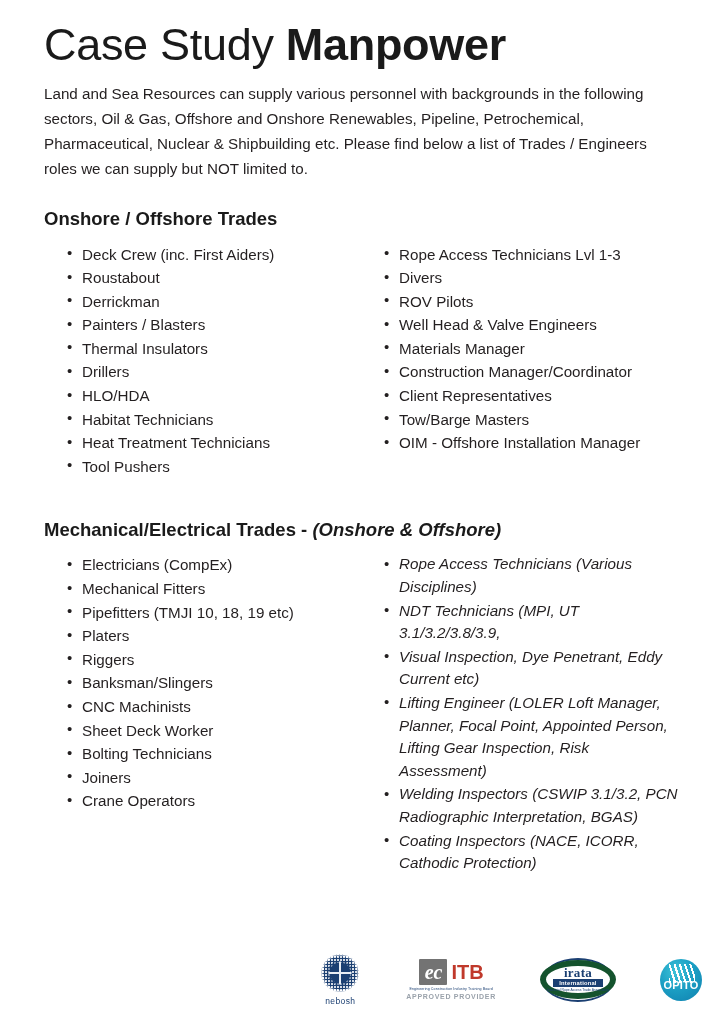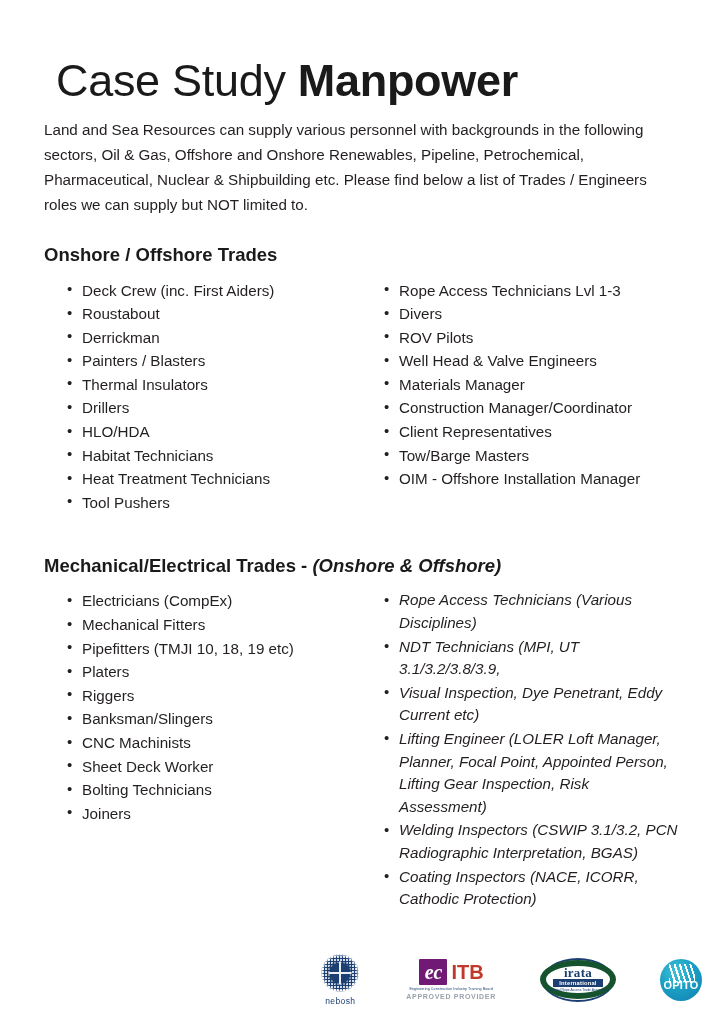--- a/index.html
+++ b/index.html
@@ -19,22 +19,22 @@
   .page {
     position: absolute;
     left: 0; top: 0;
     width: 724px;
     height: 1024px;
     box-sizing: border-box;
     padding: 0 44px;
   }
   
   .title {
-    margin: 12px;
-    padding-top: 44px;
+    margin: 0;
+    padding-top: 20px;
     font-size: 45px;
     font-weight: 400;
     letter-spacing: -0.3px;
     line-height: 1.12;
     color: #1a1a1a;
     white-space: nowrap;
   }
   .title .strong {
     font-weight: 700;
   }
@@ -166,21 +166,21 @@
     color: #1b3f72;
     letter-spacing: 0.4px;
   }
   
   .logo-ecitb .mark {
     display: flex;
     align-items: stretch;
     height: 26px;
   }
   .logo-ecitb .ec {
-    background: #701a75;
+    background: #737373;
     color: #ffffff;
     font-size: 20px;
     font-weight: 700;
     font-style: italic;
     font-family: "Liberation Serif", serif;
     padding: 0 5px 0 6px;
     display: flex;
     align-items: center;
     line-height: 1;
     border-radius: 1px;
@@ -336,20 +336,21 @@
             <li>Electricians (CompEx)</li>
             <li>Mechanical Fitters</li>
             <li>Pipefitters (TMJI 10, 18, 19 etc)</li>
             <li>Platers</li>
             <li>Riggers</li>
             <li>Banksman/Slingers</li>
             <li>CNC Machinists</li>
             <li>Sheet Deck Worker</li>
             <li>Bolting Technicians</li>
             <li>Joiners</li>
+            <li>Crane Operators</li>
           </ul>
       </div>
       <div class="col col-right">
         <ul class="trade-list italic">
             <li>Rope Access Technicians (Various Disciplines)</li>
             <li>NDT Technicians (MPI, UT 3.1/3.2/3.8/3.9,</li>
             <li>Visual Inspection, Dye Penetrant, Eddy Current etc)</li>
             <li>Lifting Engineer (LOLER Loft Manager, Planner, Focal Point, Appointed Person, Lifting Gear Inspection, Risk Assessment)</li>
             <li>Welding Inspectors (CSWIP 3.1/3.2, PCN Radiographic Interpretation, BGAS)</li>
             <li>Coating Inspectors (NACE, ICORR, Cathodic Protection)</li>

